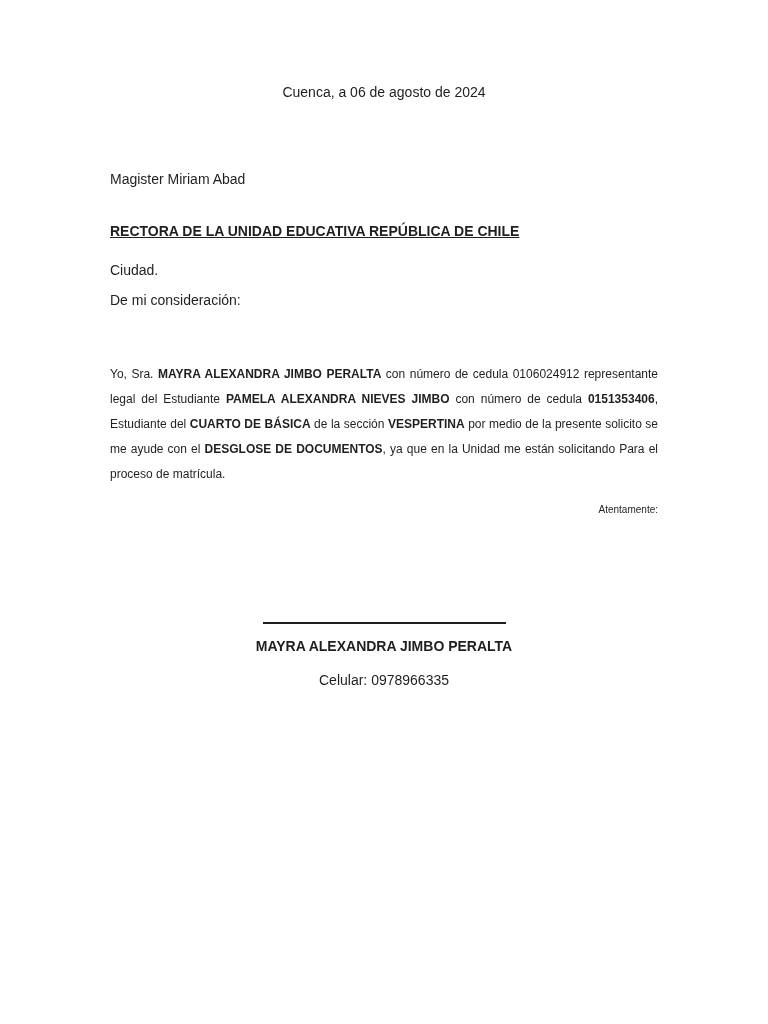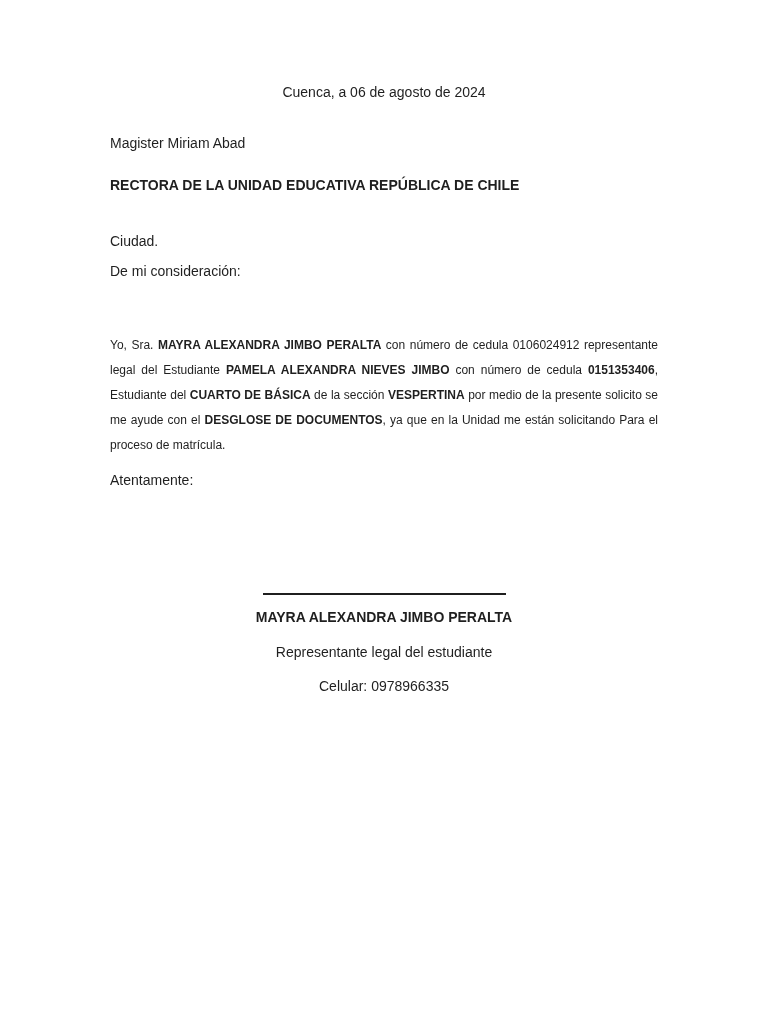--- a/index.html
+++ b/index.html
@@ -18,36 +18,36 @@
     background: #ffffff;
   }
   .line {
     font-size: 14px;
     line-height: 20px;
   }
   .date-line {
     margin-top: 82px;
     text-align: center;
   }
-  .recipient-name { margin-top: 31px; }
-  .recipient-title { margin-top: 22px; font-weight: bold; }
-  .recipient-city { margin-top: 36px; }
+  .recipient-name { margin-top: 67px; }
+  .recipient-title { margin-top: 32px; font-weight: bold; text-decoration: underline; }
+  .recipient-city { margin-top: 19px; }
   .salutation { margin-top: 10px; }
   .para {
     font-size: 12px;
     line-height: 25px;
     text-align: justify;
   }
   .para-1 { margin-top: 52px; }
   .para-2 { margin-top: 10px; }
   .closing {
     margin-top: 10px;
-    font-size: 14px;
+    font-size: 10px;
     line-height: 25px;
-    text-align: left;
+    text-align: right;
   }
   .signature-block { text-align: center; }
   .signature-line {
     width: 243px;
     margin: 100px auto 0 auto;
     border-bottom: 2px solid #1f1f1f;
     height: 0;
   }
   .signature-name {
     margin-top: 12px;
@@ -74,18 +74,17 @@
   <div class="para para-1"><span>Yo, Sra. </span><b>MAYRA ALEXANDRA JIMBO PERALTA</b><span> con número de cedula 0106024912 representante legal del Estudiante </span><b>PAMELA ALEXANDRA NIEVES JIMBO</b><span> con número de cedula </span><b>0151353406</b><span>, Estudiante del </span><b>CUARTO DE BÁSICA</b><span> de la sección </span><b>VESPERTINA</b><span> por medio de la presente solicito se me ayude con el </span><b>DESGLOSE DE DOCUMENTOS</b><span>, ya que en la Unidad me están solicitando Para el proceso de matrícula.</span></div>
 
 
   <div class="closing">Atentamente:</div>
 
   <div class="signature-block">
     <div class="signature-line"></div>
 
     <div class="line signature-name">MAYRA ALEXANDRA JIMBO PERALTA</div>
 
-    <div class="line signature-role">Representante legal del estudiante</div>
 
     <div class="line signature-phone">Celular: 0978966335</div>
   </div>
 
 </div>
 
 </body></html>

